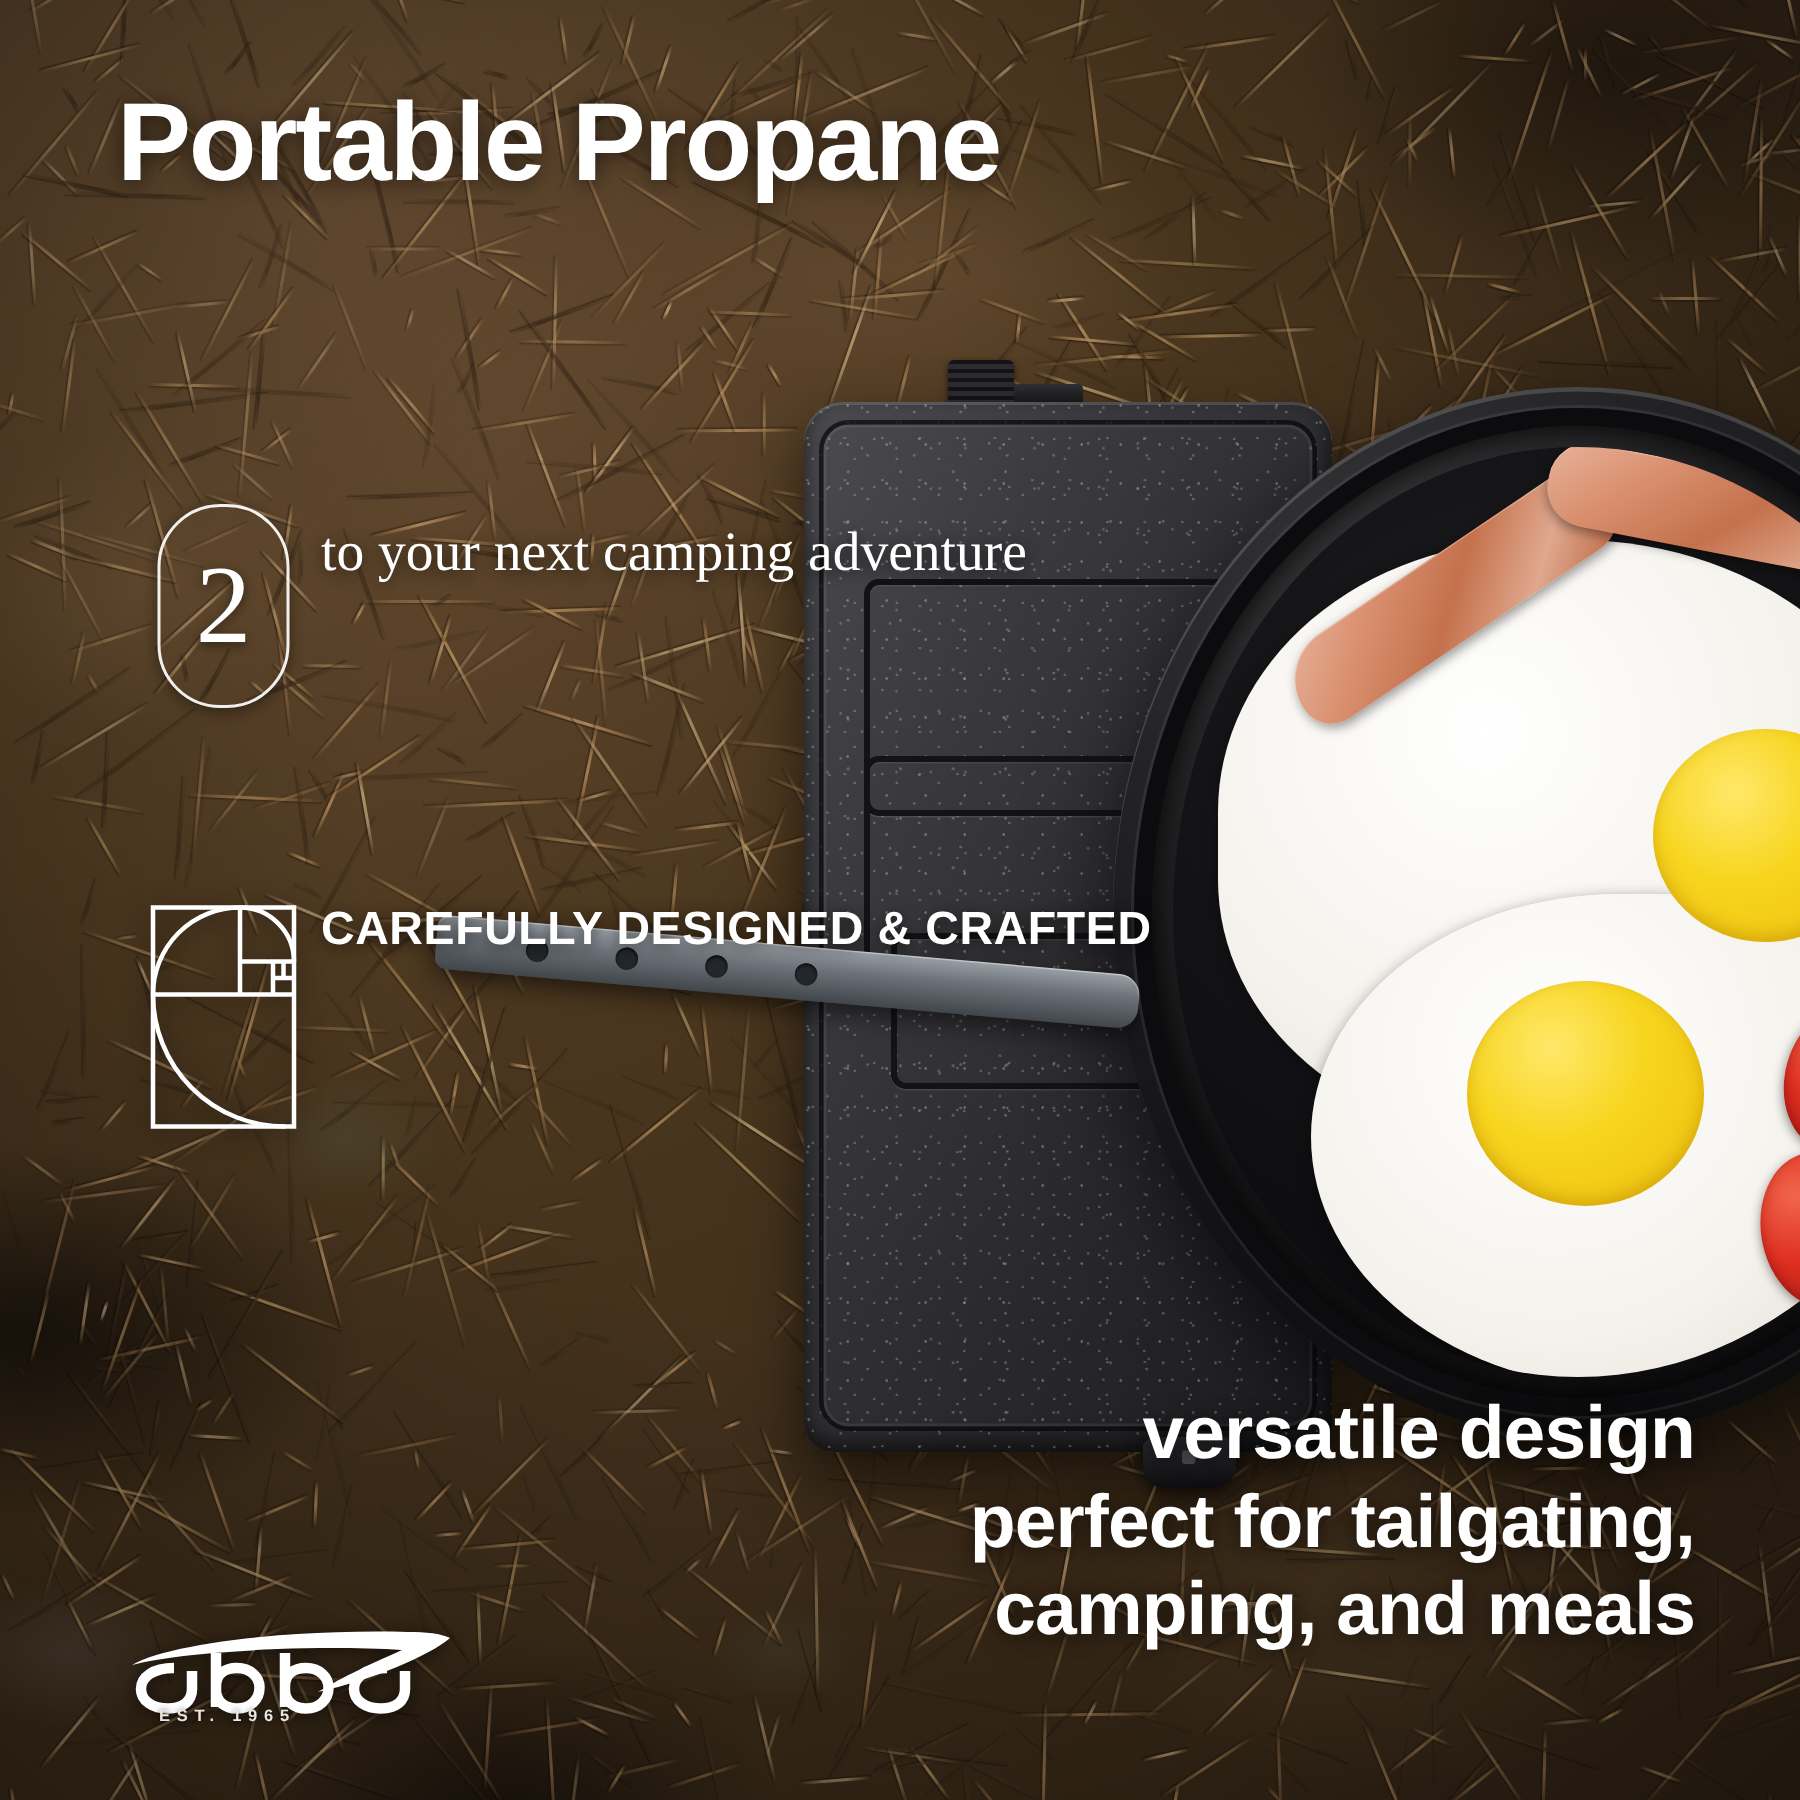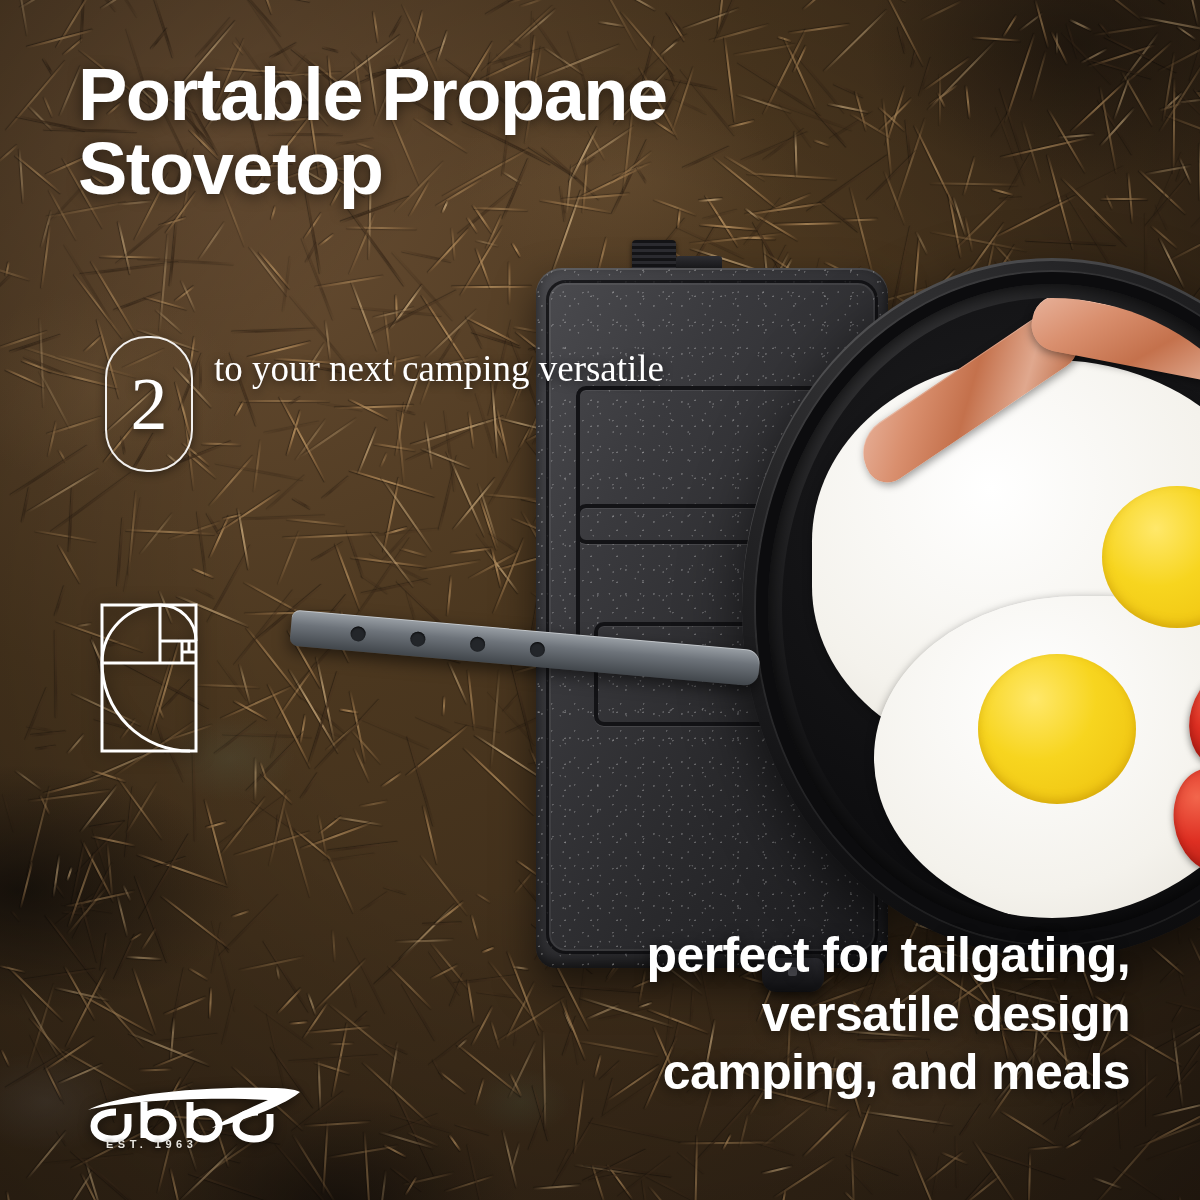--- a/index.html
+++ b/index.html
@@ -1778,32 +1778,31 @@
       <div class="yolk y2"></div>
       <div class="tomato t1"></div>
       <div class="tomato t2"></div>
     </div>
   </div>
 
   <div class="content">
 
     <div class="headline">
       <span>Portable Propane</span>
-      <span>Stovetop</span>
     </div>
 
     <div class="feature" id="feature-1">
       <div class="feature-icon">
         <div class="num-badge">
           <span>2</span>
         </div>
       </div>
       <div class="feature-text">
         <div class="feature-desc">
-          <span>to your next camping versatile</span>
+          <span>to your next camping adventure</span>
         </div>
       </div>
     </div>
 
     <div class="feature" id="feature-2">
       <div class="feature-icon">
         <svg class="golden-icon" viewBox="0 0 100 152">
           <g fill="none" stroke="#ffffff" stroke-width="3">
             <rect x="3" y="3" width="94" height="146"></rect>
             <line x1="3" y1="61" x2="97" y2="61"></line>
@@ -1812,36 +1811,37 @@
             <line x1="83" y1="39" x2="83" y2="61"></line>
             <line x1="83" y1="50" x2="97" y2="50"></line>
             <line x1="90" y1="39" x2="90" y2="50"></line>
             <path d="M97 39 A 36 36 0 0 0 61 3"></path>
             <path d="M61 3 A 58 58 0 0 0 3 61"></path>
             <path d="M3 61 A 88 88 0 0 0 91 149"></path>
           </g>
         </svg>
       </div>
       <div class="feature-text">
+        <div class="feature-title">CAREFULLY DESIGNED &amp; CRAFTED</div>
       </div>
     </div>
 
     <div class="tagline">
+      <span>versatile design</span>
       <span>perfect for tailgating,</span>
-      <span>versatile design</span>
       <span>camping, and meals</span>
     </div>
 
     <div class="logo">
       <svg width="230" height="62" viewBox="0 0 230 62">
         <path d="M200 4 C 120 2, 40 12, 16 26 C 44 18, 128 12, 196 16 C 178 24, 156 34, 140 44 C 176 36, 214 20, 228 8 C 222 5, 212 4, 200 4 Z" fill="#ffffff"></path>
         <g fill="none" stroke="#ffffff" stroke-width="7">
           <path d="M44 28 C 30 28, 22 34, 22 42 C 22 50, 30 55, 40 55 C 50 55, 56 50, 56 42 L 56 30"></path>
           <path d="M72 18 L 72 54 M72 40 C 72 32, 78 28, 86 28 C 95 28, 101 34, 101 41 C 101 49, 95 55, 86 55 C 78 55, 72 50, 72 43"></path>
           <path d="M118 18 L 118 54 M118 40 C 118 32, 124 28, 132 28 C 141 28, 147 34, 147 41 C 147 49, 141 55, 132 55 C 124 55, 118 50, 118 43"></path>
           <path d="M186 28 C 172 28, 164 34, 164 42 C 164 50, 172 55, 182 55 C 192 55, 198 50, 198 42 L 198 30"></path>
         </g>
       </svg>
-      <div class="logo-est">EST. 1963</div>
+      <div class="logo-est">EST. 1965</div>
     </div>
 
   </div>
 </div>
 
 </body></html>

